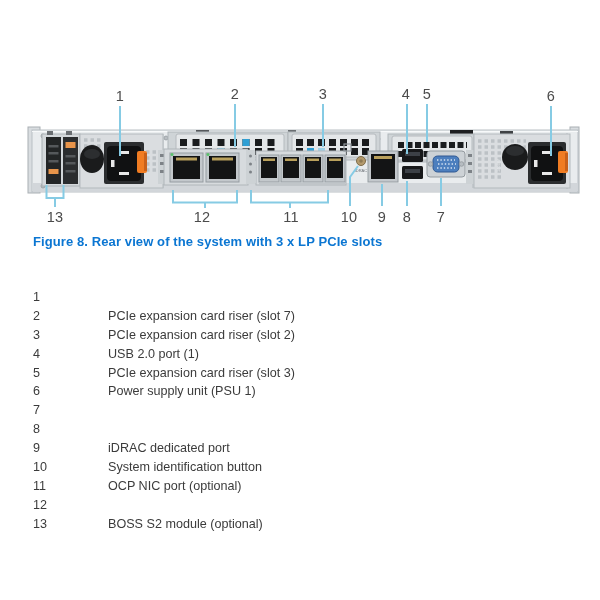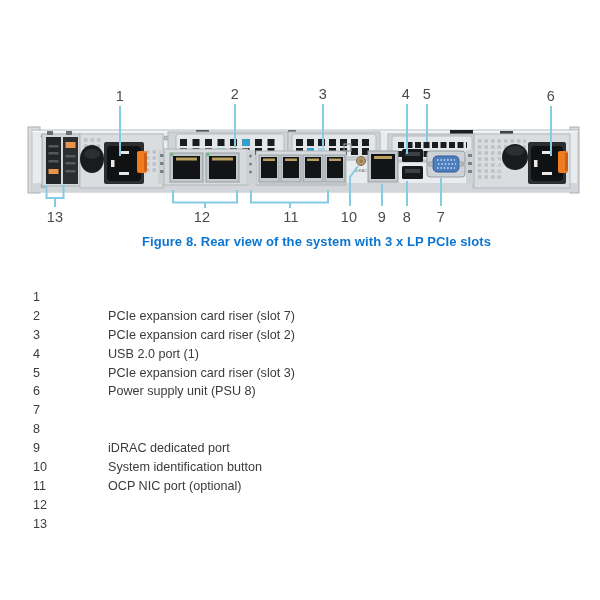--- a/index.html
+++ b/index.html
@@ -8,21 +8,21 @@
     font-family:"Liberation Sans","DejaVu Sans",sans-serif;color:#3b3b3b;
   }
   .figure-area{position:relative;width:600px;height:230px;}
   .figure-area svg{position:absolute;left:0;top:0;}
   .callout{
     position:absolute;transform:translateX(-50%);
     font-size:14.5px;color:#4b4b4b;line-height:16px;letter-spacing:.3px;
   }
   .caption{
     margin:4px 0 0 33px;
-    font-size:13px;font-weight:bold;color:#0b76d2;letter-spacing:.1px;text-align:center;
+    font-size:13px;font-weight:bold;color:#0b76d2;letter-spacing:.1px;
   }
   .legend{margin:41px 0 0 33px;}
   .lrow{display:flex;align-items:baseline;height:18.9px;font-size:12.6px;}
   .lnum{width:75px;flex:0 0 75px;}
   .ldesc{flex:1;}
 </style>
 </head>
 <body>
 
 <div class="page">
@@ -246,21 +246,21 @@
     <div class="lrow">
         <span class="lnum">4</span>
         <span class="ldesc">USB 2.0 port (1)</span>
       </div>
     <div class="lrow">
         <span class="lnum">5</span>
         <span class="ldesc">PCIe expansion card riser (slot 3)</span>
       </div>
     <div class="lrow">
         <span class="lnum">6</span>
-        <span class="ldesc">Power supply unit (PSU 8)</span>
+        <span class="ldesc">Power supply unit (PSU 1)</span>
       </div>
     <div class="lrow">
         <span class="lnum">7</span>
       </div>
     <div class="lrow">
         <span class="lnum">8</span>
       </div>
     <div class="lrow">
         <span class="lnum">9</span>
         <span class="ldesc">iDRAC dedicated port</span>
@@ -271,16 +271,17 @@
       </div>
     <div class="lrow">
         <span class="lnum">11</span>
         <span class="ldesc">OCP NIC port (optional)</span>
       </div>
     <div class="lrow">
         <span class="lnum">12</span>
       </div>
     <div class="lrow">
         <span class="lnum">13</span>
+        <span class="ldesc">BOSS S2 module (optional)</span>
       </div>
   </div>
 
 </div>
 
 </body></html>

